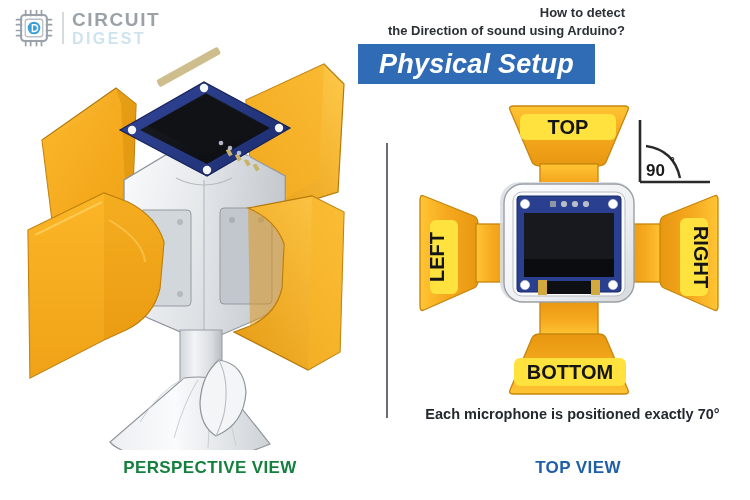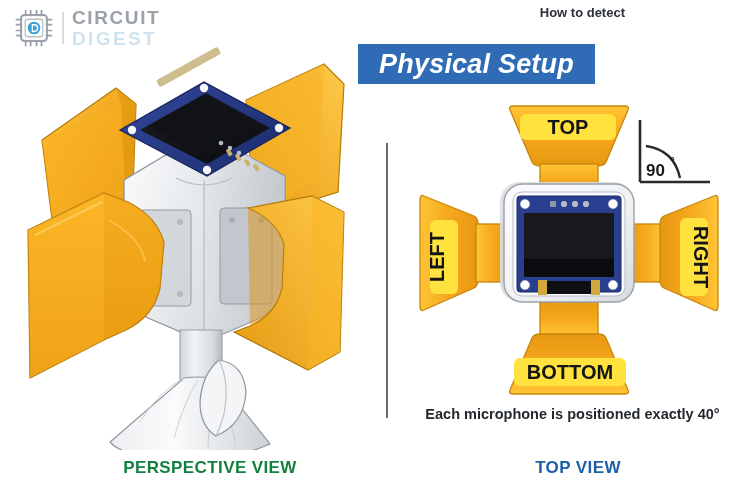--- a/index.html
+++ b/index.html
@@ -11,21 +11,21 @@
     overflow:hidden;
   }
   .stage { position:absolute; inset:0; }
 
   
   .logo { position:absolute; left:14px; top:8px; display:flex; align-items:center; gap:8px; }
   .logo-mark { width:40px; height:40px; flex:none; }
   .logo-divider { width:2px; height:32px; background:#d7dbe0; }
   .logo-text { display:flex; flex-direction:column; justify-content:center; line-height:1.0; }
   .logo-circuit { font-size:19px; font-weight:bold; letter-spacing:1.6px; color:#9aa1a9; }
-  .logo-digest  { font-size:19px; font-weight:bold; letter-spacing:2.4px; color:#cfe3ef; margin-top:2px; }
+  .logo-digest  { font-size:16px; font-weight:bold; letter-spacing:2.4px; color:#cfe3ef; margin-top:2px; }
 
   
   .heading {
     position:absolute; left:345px; top:4px; width:280px; text-align:right;
     font-size:13px; font-weight:bold; color:#2b2f36; line-height:1.42;
   }
   .banner {
     position:absolute; left:358px; top:44px; width:237px; height:40px;
     background:#2f6cb5; display:flex; align-items:center; justify-content:center;
   }
@@ -86,20 +86,21 @@
     </svg>
     <div class="logo-divider"></div>
     <div class="logo-text">
       <div class="logo-circuit">CIRCUIT</div>
       <div class="logo-digest">DIGEST</div>
     </div>
   </div>
 
   <div class="heading">
     <div>How to detect</div>
+    <div>the Direction of sound using Arduino?</div>
   </div>
 
   <div class="banner">
     <span class="banner-text">Physical Setup</span>
   </div>
 
   <div class="vdivider"></div>
 
   <svg class="panel" id="persp-svg" width="360" height="420" viewBox="0 0 360 420">
     <defs>
@@ -313,19 +314,19 @@
     <g>
       <line x1="228" y1="20" x2="228" y2="82" stroke="#2a2a2a" stroke-width="2.6"></line>
       <line x1="228" y1="82" x2="298" y2="82" stroke="#2a2a2a" stroke-width="2.6"></line>
       <path d="M234 46 Q262 50 268 78" fill="none" stroke="#2a2a2a" stroke-width="2.4"></path>
       <text x="234" y="76" font-family="Liberation Sans, sans-serif" font-size="17" font-weight="bold" fill="#1a1a1a">90</text>
       <text x="258" y="66" font-family="Liberation Sans, sans-serif" font-size="12" font-weight="bold" fill="#1a1a1a">°</text>
     </g>
   </svg>
 
   <div class="note">
-    <div>Each microphone is positioned exactly 40°</div>
+    <div>Each microphone is positioned exactly 70°</div>
   </div>
 
   <div class="caption left">PERSPECTIVE VIEW</div>
   <div class="caption right">TOP VIEW</div>
 
 </div>
 
 </body></html>

